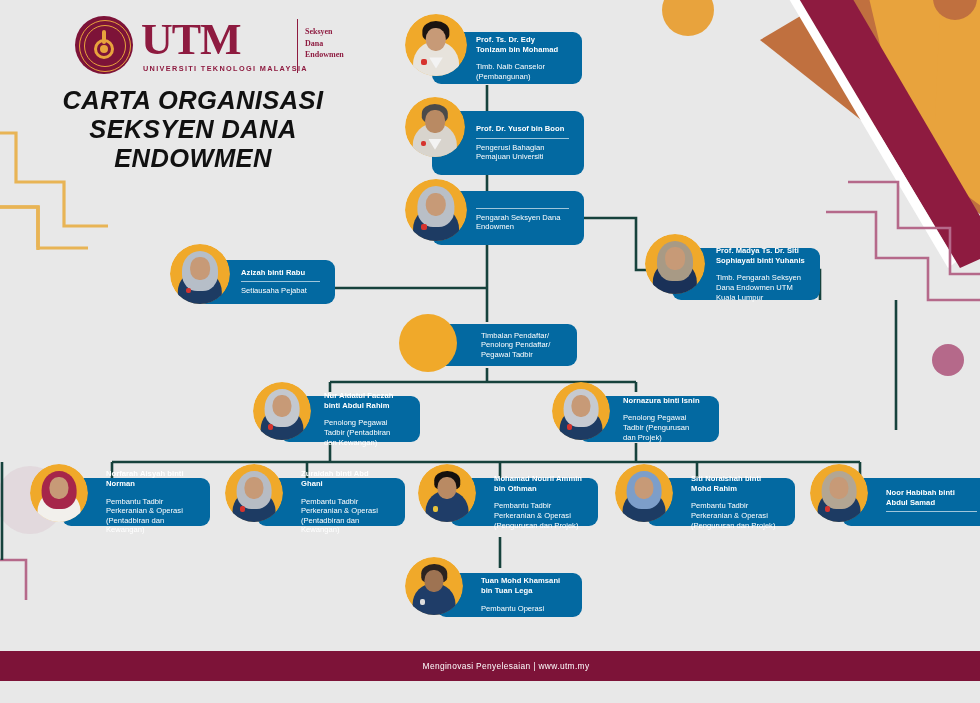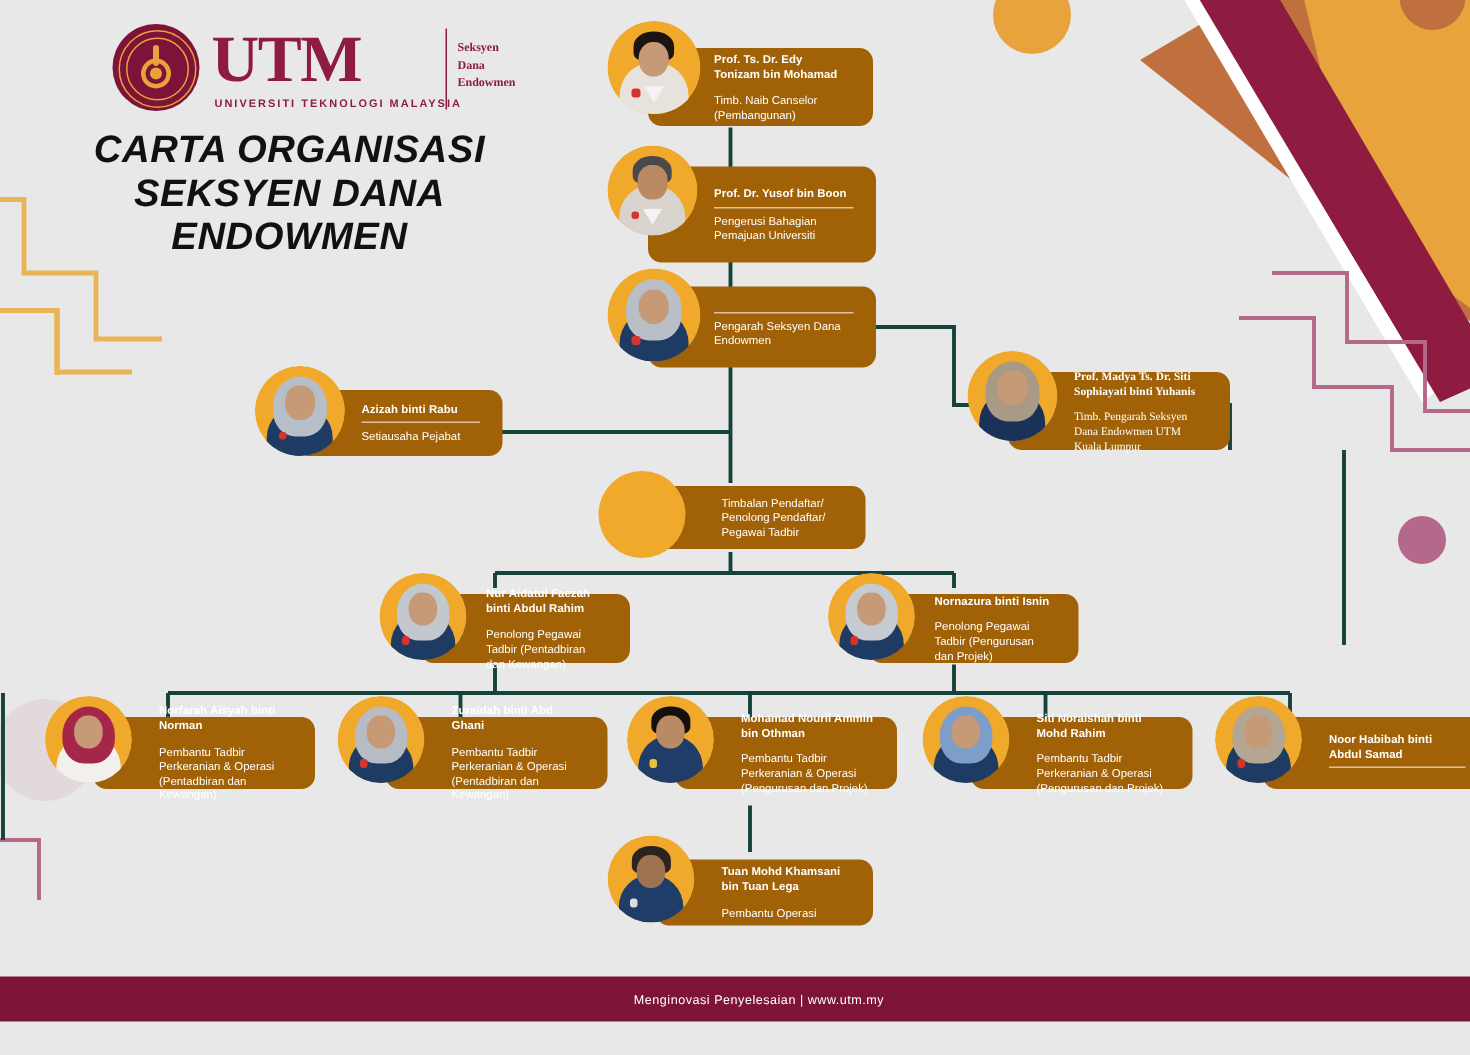--- a/index.html
+++ b/index.html
@@ -29,21 +29,21 @@
      color:#8e1b40;letter-spacing:-1px;font-family:"Liberation Serif", serif;}
   #utm-sub{position:absolute;left:68px;top:50px;font-size:7.3px;letter-spacing:1.35px;color:#8e1b40;font-weight:bold;}
   #logo-div{position:absolute;left:222px;top:5px;width:1.4px;height:54px;background:#8e1b40;}
   #logo-dept{position:absolute;left:230px;top:12px;font-size:8px;line-height:11.5px;color:#8e1b40;
      font-family:"Liberation Serif", serif;font-weight:bold;}
   #chart-title{position:absolute;left:28px;top:86px;width:330px;font-style:italic;font-weight:bold;
      font-size:25.5px;line-height:29px;color:#111;letter-spacing:0.4px;text-align:center;}
 
   
   .node{position:absolute;}
-  .card{position:absolute;background:#a16207;border-radius:9px;color:#fff;box-sizing:border-box;}
+  .card{position:absolute;background:#0369a1;border-radius:9px;color:#fff;box-sizing:border-box;}
   .card .inner{position:absolute;left:0;top:0;right:7px;bottom:0;padding:6px 8px 6px 0;
      display:flex;flex-direction:column;justify-content:center;}
   .nm{font-size:7.6px;font-weight:bold;line-height:10px;letter-spacing:0.05px;}
   .rule{height:1px;background:rgba(255,255,255,.62);margin:3.5px 0 4px 0;}
   .rl{font-size:7.6px;line-height:9.6px;font-weight:normal;}
   .photo{position:absolute;border-radius:50%;overflow:hidden;}
   .photo .halo{position:absolute;left:0;top:0;right:0;bottom:0;border-radius:50%;background:#f0a92a;}
   .photo .body{position:absolute;left:50%;bottom:0;transform:translateX(-50%);
      width:74%;height:56%;border-radius:26px 26px 0 0;background:#1d3b63;}
   .photo .hijab{position:absolute;left:50%;top:12%;transform:translateX(-50%);
@@ -198,21 +198,21 @@
     <div class="photo" style="left:25px;top:-4px;width:62px;height:62px;">
       <div class="halo"></div>
         <div class="body"></div>
       <div class="hijab" style="background:#b9bfc7;"></div>
       <div class="face"></div>
         <div class="badge"></div>
     </div>
   </div>
 
   <div class="node" style="left:620px;top:240px;">
-    <div class="card" style="left:52px;top:8px;width:148px;height:52px;font-family:Liberation Serif, serif;">
+    <div class="card" style="left:52px;top:8px;width:148px;height:52px;">
       <div class="inner" style="padding-left:44px;">
         <div class="nm">Prof. Madya Ts. Dr. Siti Sophiayati binti Yuhanis</div>
         <div class="rule"></div>
         <div class="rl">Timb. Pengarah Seksyen Dana Endowmen UTM Kuala Lumpur</div>
       </div>
     </div>
     <div class="photo" style="left:25px;top:-6px;width:60px;height:60px;">
       <div class="halo"></div>
         <div class="body" style="background:#1a3158;"></div>
       <div class="hijab" style="background:#a89a85;"></div>

